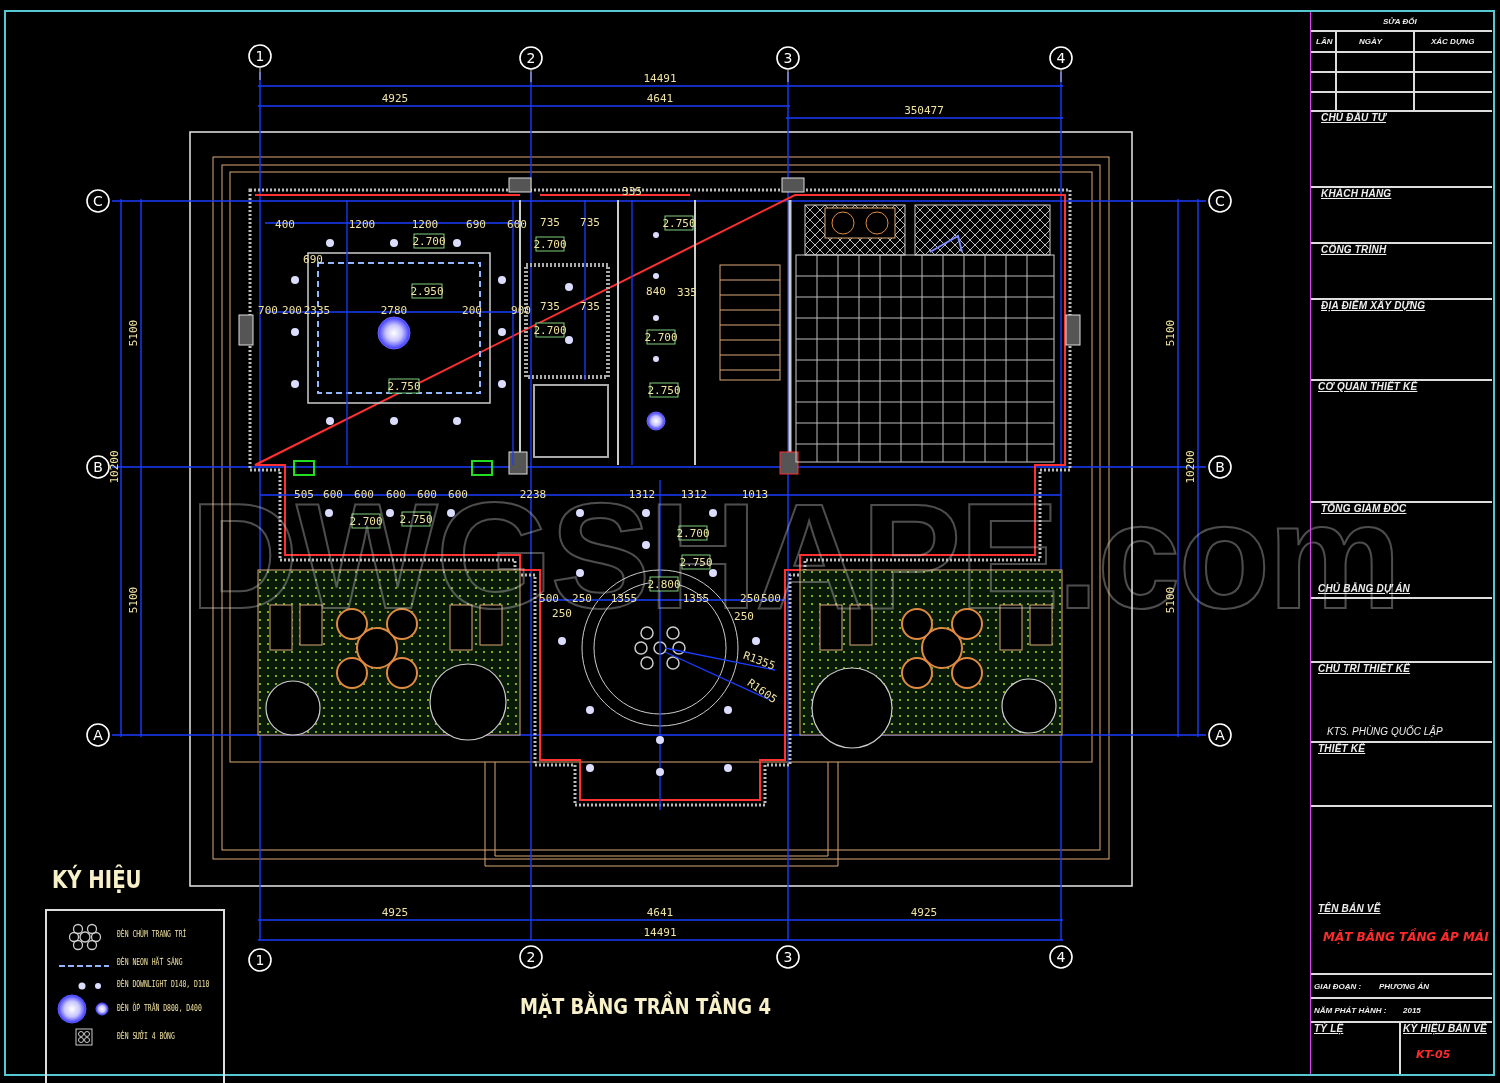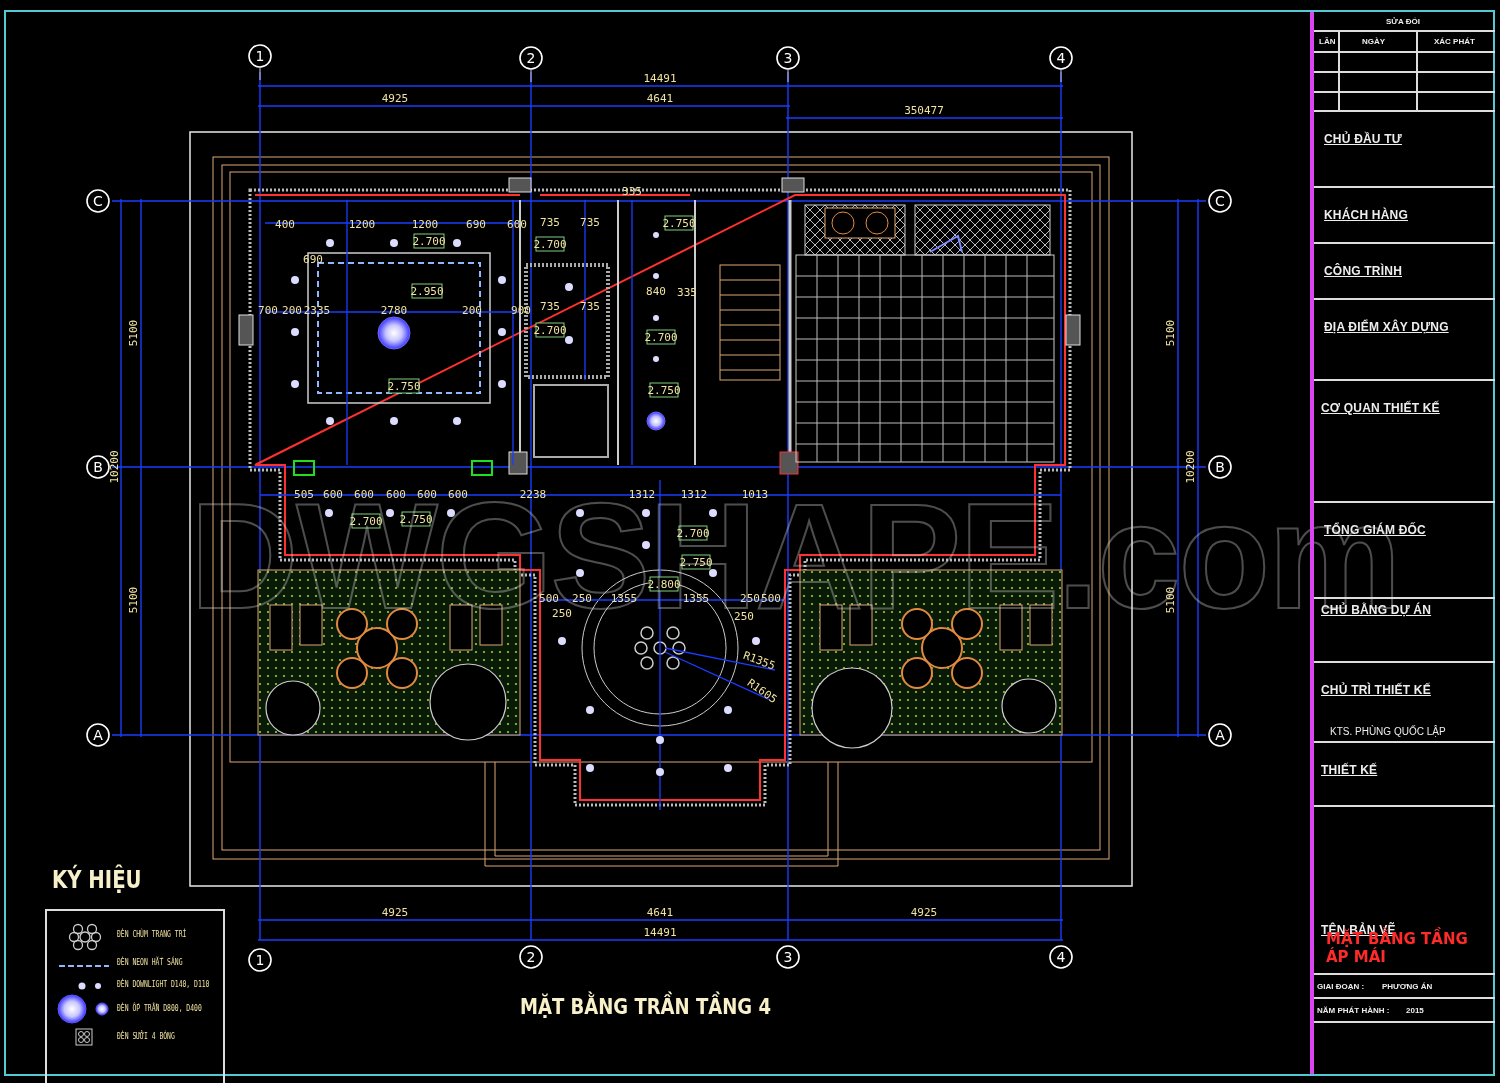--- a/index.html
+++ b/index.html
@@ -1,21 +1,21 @@
 <!DOCTYPE html>
 <html><head>
 <meta charset="utf-8">
 <style>
   html,body{margin:0;padding:0;background:#000;}
   body{width:1500px;height:1083px;position:relative;overflow:hidden;font-family:"Liberation Sans",sans-serif;}
   .frame{position:absolute;left:4px;top:10px;width:1491px;height:1066px;border:2px solid #55c8d2;box-sizing:border-box;}
   svg.plan{position:absolute;left:0;top:0;}
-  .tb{position:absolute;left:1310px;top:12px;width:183px;height:1062px;border-left:4px solid #d946ef;box-sizing:border-box;color:#eee;}
+  .tb{position:absolute;left:1310px;top:12px;width:183px;height:1062px;border-left:1px solid #d946ef;box-sizing:border-box;color:#eee;font-style:italic;}
   .tb .cell{position:absolute;left:0;width:181px;border-bottom:2px solid #ddd;box-sizing:border-box;}
-  .tb .lbl{position:absolute;left:10px;top:20px;font-size:12px;font-weight:bold;text-decoration:underline;letter-spacing:.2px;color:#eee;}
+  .tb .lbl{position:absolute;left:10px;top:0;font-size:10px;font-weight:bold;text-decoration:underline;letter-spacing:.2px;color:#eee;}
   .tb .rev-h{position:absolute;font-size:8px;font-weight:bold;color:#eee;}
   .tb .vline{position:absolute;width:2px;background:#ddd;}
   .tb .hline{position:absolute;height:2px;background:#ddd;left:0;width:181px;}
   .tb .val{position:absolute;font-size:10px;color:#eee;}
   .tb .red{color:#ff2a2a;font-weight:bold;font-family:"DejaVu Sans",sans-serif;}
   .legend{position:absolute;left:37px;top:909px;width:180px;height:187px;border:2px solid #ddd;box-sizing:border-box;margin-left:8px;}
   .legend .row{position:absolute;left:0;width:176px;height:22px;}
   .legend .row .txt{position:absolute;left:70px;top:5px;font-size:8px;color:#f1e3a0;font-family:"DejaVu Sans Mono",monospace;transform:scaleX(.8);transform-origin:left;white-space:nowrap;}
   .legend-title{position:absolute;left:52px;top:866px;font-size:24px;font-weight:bold;color:#f7f0c8;font-family:"DejaVu Sans",sans-serif;transform:scaleX(.82);transform-origin:left;}
   .plan-title{position:absolute;left:520px;top:994px;font-size:22px;font-weight:bold;color:#f7f0c8;font-family:"DejaVu Sans",sans-serif;transform:scaleX(.82);transform-origin:left;white-space:nowrap;}
@@ -446,21 +446,21 @@
     <span class="rev-h" style="left:72px;top:5px">SỬA ĐỔI</span>
   </div>
   <div class="cell" style="top:20px;height:80px">
     <div class="vline" style="left:24px;top:0;height:78px"></div>
     <div class="vline" style="left:102px;top:0;height:78px"></div>
     <div class="hline" style="top:19px"></div>
     <div class="hline" style="top:39px"></div>
     <div class="hline" style="top:59px"></div>
     <span class="rev-h" style="left:5px;top:5px">LẦN</span>
     <span class="rev-h" style="left:48px;top:5px">NGÀY</span>
-    <span class="rev-h" style="left:120px;top:5px">XÁC PHÁT</span>
+    <span class="rev-h" style="left:120px;top:5px">XÁC DỰNG</span>
   </div>
   <div class="cell" style="top:100px;height:76px">
       <span class="lbl">CHỦ ĐẦU TƯ</span>
     </div>
   <div class="cell" style="top:176px;height:56px">
       <span class="lbl">KHÁCH HÀNG</span>
     </div>
   <div class="cell" style="top:232px;height:56px">
       <span class="lbl">CÔNG TRÌNH</span>
     </div>
@@ -478,23 +478,29 @@
     </div>
   <div class="cell" style="top:651px;height:80px">
     <span class="lbl" style="left:7px">CHỦ TRÌ THIẾT KẾ</span>
     <span class="val" style="left:16px;top:63px">KTS. PHÙNG QUỐC LẬP</span>
   </div>
   <div class="cell" style="top:731px;height:64px">
       <span class="lbl" style="left:7px">THIẾT KẾ</span>
     </div>
   <div class="cell" style="top:891px;height:72px">
     <span class="lbl" style="left:7px">TÊN BẢN VẼ</span>
-    <span class="val red" style="left:12px;top:27px;font-size:15px">MẶT BẰNG TẦNG ÁP MÁI</span>
+    <span class="val red" style="left:12px;top:27px;font-size:12px">MẶT BẰNG TẦNG ÁP MÁI</span>
   </div>
   <div class="cell" style="top:963px;height:24px">
     <span class="val" style="left:3px;top:7px;font-size:8px;font-weight:bold">GIAI ĐOẠN :</span>
     <span class="val" style="left:68px;top:7px;font-size:8px;font-weight:bold">PHƯƠNG ÁN</span>
   </div>
   <div class="cell" style="top:987px;height:24px">
     <span class="val" style="left:3px;top:7px;font-size:8px;font-weight:bold">NĂM PHÁT HÀNH :</span>
     <span class="val" style="left:92px;top:7px;font-size:8px;font-weight:bold">2015</span>
   </div>
+  <div class="cell" style="top:1011px;height:51px;border-bottom:none">
+    <div class="vline" style="left:88px;top:0;height:51px"></div>
+    <span class="lbl" style="left:3px">TỶ LỆ</span>
+    <span class="lbl" style="left:92px">KÝ HIỆU BẢN VẼ</span>
+    <span class="val red" style="left:105px;top:25px;font-size:11px">KT-05</span>
+  </div>
 </div>
 
 </body></html>

